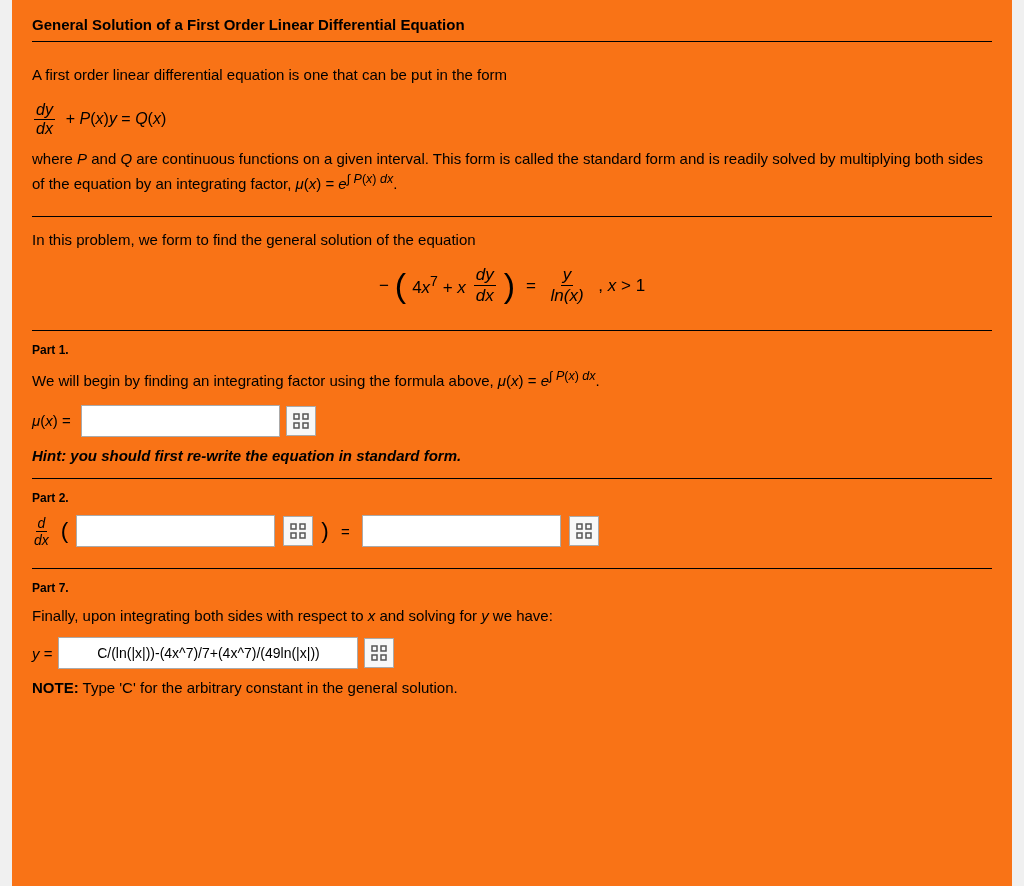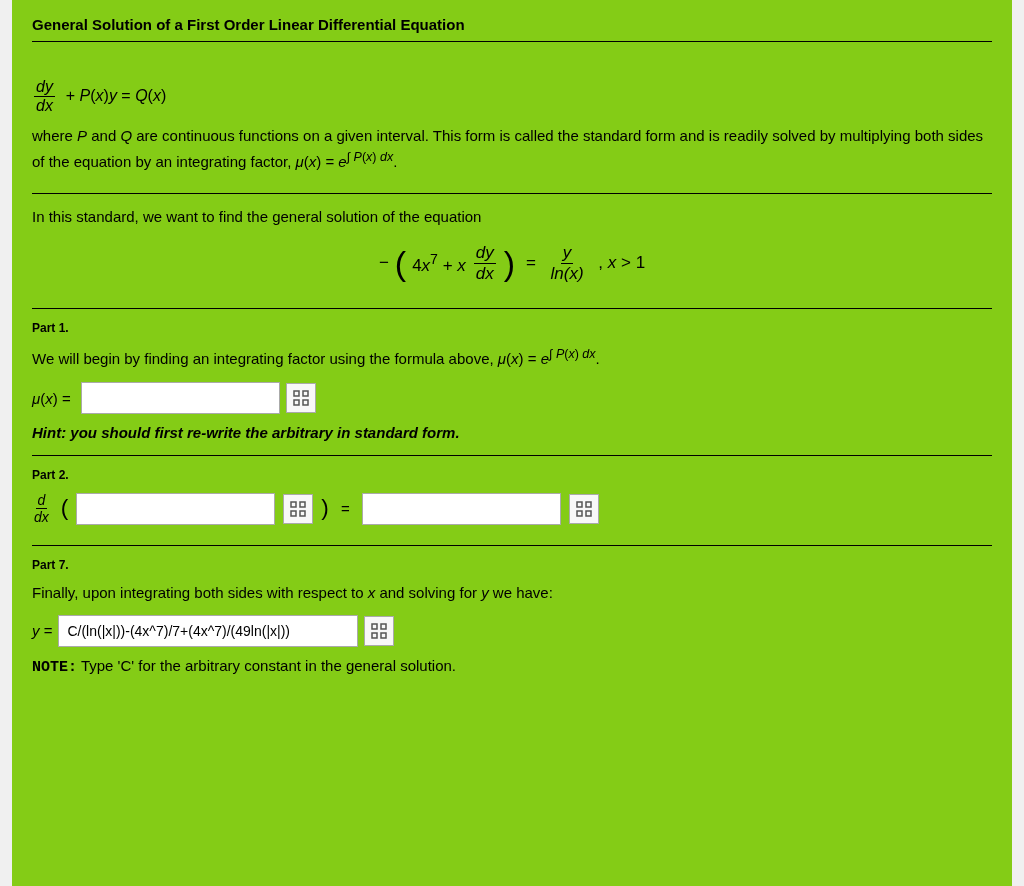--- a/index.html
+++ b/index.html
@@ -5,21 +5,21 @@
     * { box-sizing: border-box; margin: 0; padding: 0; }
     body {
       font-family: Arial, sans-serif;
       font-size: 15px;
       background: #f0f0f0;
       display: flex;
       justify-content: center;
       padding: 0;
     }
     .page {
-      background: #84cc16;
+      background: #f97316;
       width: 1000px;
       min-height: 886px;
       padding: 16px 20px 30px 20px;
     }
     .title {
       font-weight: bold;
       font-size: 15px;
       margin-bottom: 10px;
       padding-bottom: 8px;
       border-bottom: 1.5px solid #000;
@@ -68,20 +68,21 @@
     .mu-label {
       font-size: 15px;
       margin-right: 4px;
     }
     input[type="text"] {
       border: 1px solid #aaa;
       padding: 4px 8px;
       font-size: 14px;
       height: 32px;
       min-width: 120px;
+      text-align: center;
     }
     .grid-icon {
       display: inline-flex;
       align-items: center;
       justify-content: center;
       width: 30px;
       height: 30px;
       border: 1px solid #aaa;
       cursor: pointer;
       background: #f8f8f8;
@@ -111,58 +112,59 @@
     }
     .d-dx .d-num {
       border-bottom: 1.5px solid #000;
       padding: 0 2px;
       font-size: 14px;
     }
     .d-dx .d-den {
       padding: 0 2px;
       font-size: 14px;
     }
-    .note-bold { font-weight: bold; font-family: Liberation Mono, monospace; }
+    .note-bold { font-weight: bold; }
     .big-paren {
       font-size: 2em;
       line-height: 0.85;
       font-weight: 300;
     }
     .y-eq-row {
       display: flex;
       align-items: center;
       gap: 6px;
       margin: 10px 0 8px 0;
     }
   </style>
 </head>
 <body>
 
 <div class="page">
 
   <div class="title">General Solution of a First Order Linear Differential Equation</div>
 
   <div class="section">
+    <div class="text-block">A first order linear differential equation is one that can be put in the form</div>
 
     <div class="center-formula">
       <span class="formula-frac">
         <span class="num"><i>dy</i></span>
         <span class="den"><i>dx</i></span>
       </span>
       <span>&nbsp;+ <i>P</i>(<i>x</i>)<i>y</i> = <i>Q</i>(<i>x</i>)</span>
     </div>
 
     <div class="text-block">
       where <i>P</i> and <i>Q</i> are continuous functions on a given interval. This form is called the standard form and is readily solved by
       multiplying both sides of the equation by an integrating factor, <i>μ</i>(<i>x</i>) = <i>e</i><sup>∫ <i>P</i>(<i>x</i>) <i>dx</i></sup>.
     </div>
   </div>
 
   <div class="section">
-    <div class="text-block">In this standard, we want to find the general solution of the equation</div>
+    <div class="text-block">In this problem, we form to find the general solution of the equation</div>
 
     <div class="center-formula" style="font-size:17px; display:flex; align-items:center; justify-content:center; gap:6px;">
       <span>−</span>
       <span class="big-paren">(</span>
       <span>4<i>x</i><sup>7</sup> + <i>x</i></span>
       <span class="formula-frac" style="margin:0 2px;">
         <span class="num"><i>dy</i></span>
         <span class="den"><i>dx</i></span>
       </span>
       <span class="big-paren">)</span>
@@ -187,21 +189,21 @@
       <span class="grid-icon">
         <svg viewBox="0 0 16 16" fill="none" stroke="#555" stroke-width="1.5">
           <rect x="1" y="1" width="5" height="5"></rect>
           <rect x="10" y="1" width="5" height="5"></rect>
           <rect x="1" y="10" width="5" height="5"></rect>
           <rect x="10" y="10" width="5" height="5"></rect>
         </svg>
       </span>
     </div>
 
-    <div class="hint">Hint: you should first re-write the arbitrary in standard form.</div>
+    <div class="hint">Hint: you should first re-write the equation in standard form.</div>
   </div>
 
   <div class="section">
     <div class="part-heading">Part 2.</div>
 
     <div class="deriv-row">
       <span class="d-dx">
         <span class="d-num"><i>d</i></span>
         <span class="d-den"><i>dx</i></span>
       </span>

